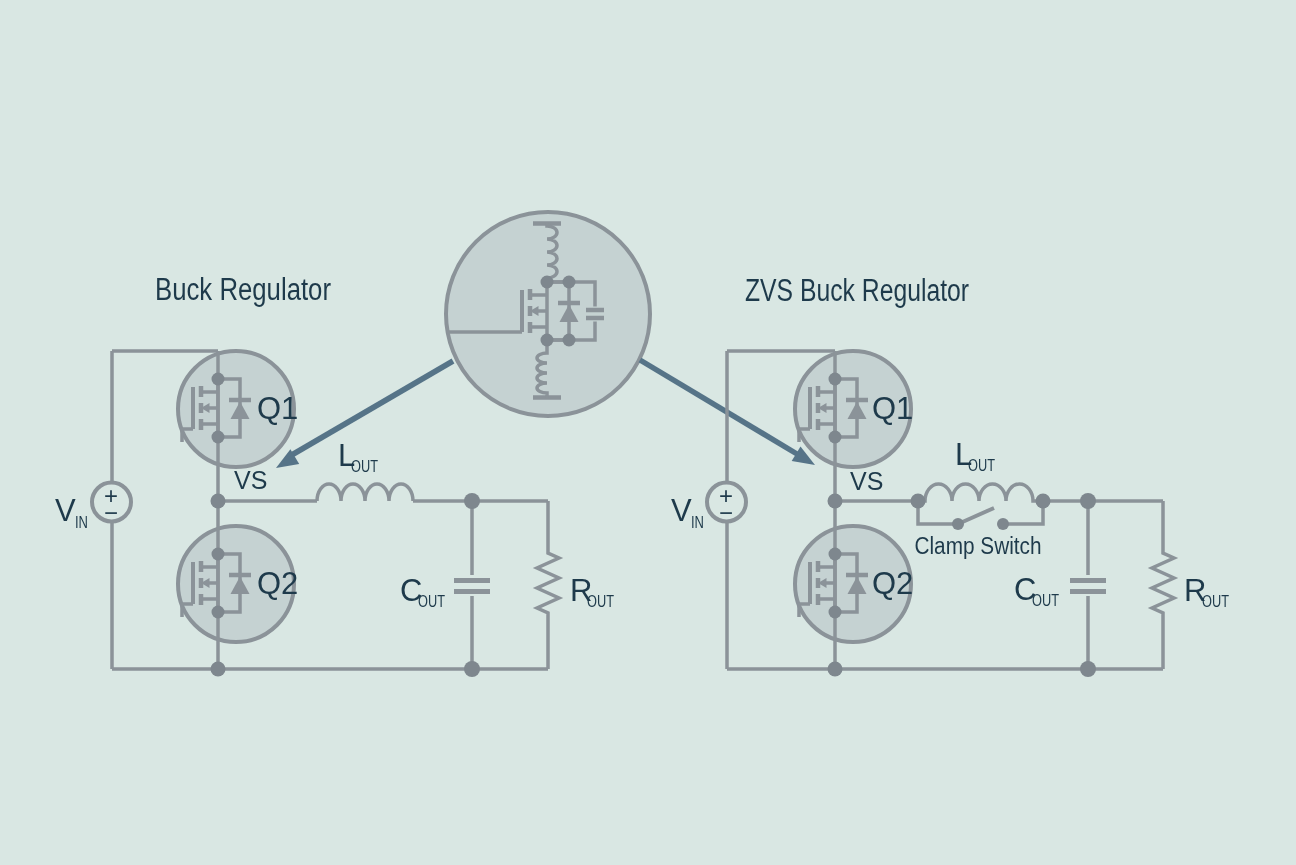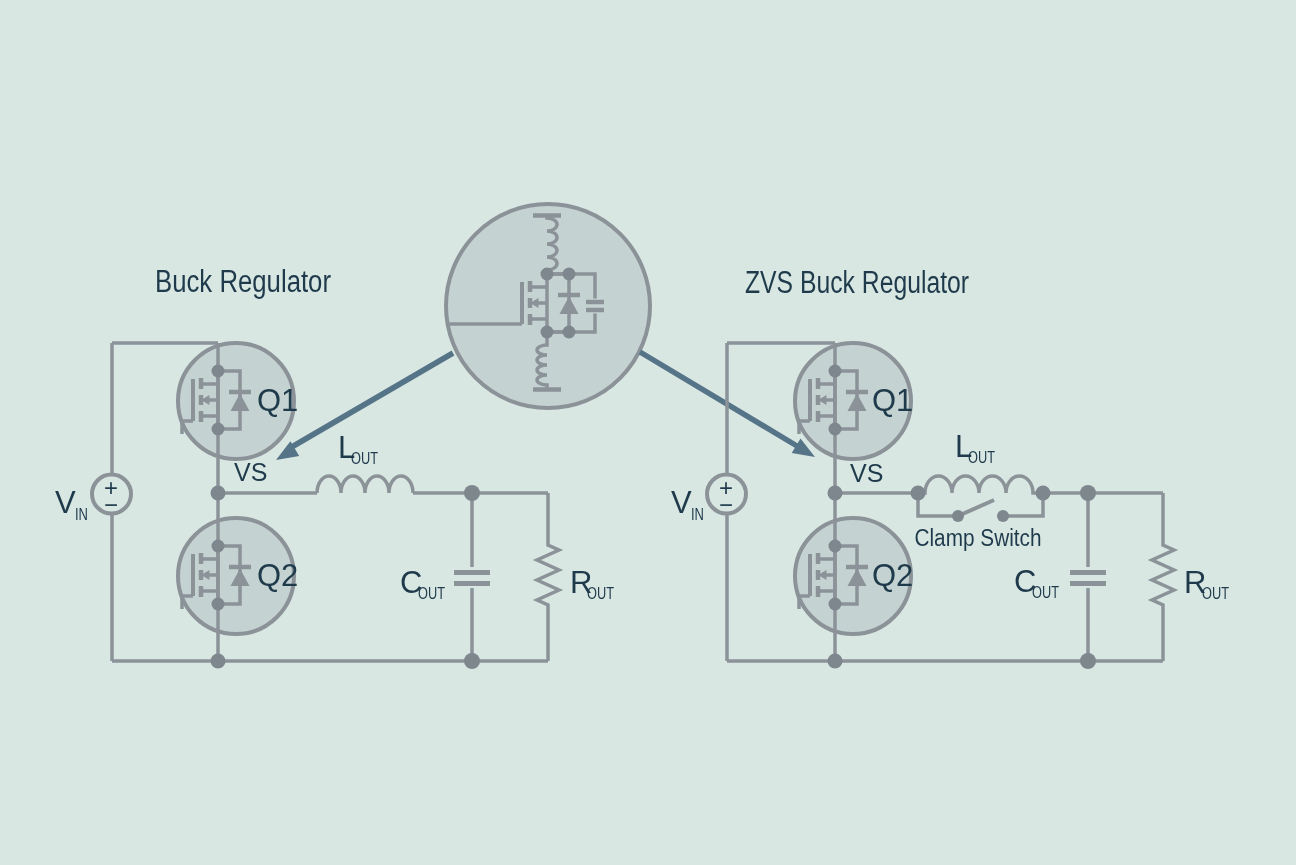--- a/index.html
+++ b/index.html
@@ -1,16 +1,16 @@
 <!DOCTYPE html>
 <html style="--background: #d9e7e3; --wire: #8b9399; --component_fill: #c5d2d2; --junction: #7e878e; --text: #1e3a4b; --arrow: #567488;"><head>
 <meta charset="utf-8">
 <style>
   html,body{margin:0;padding:0;background:#d9e7e3;}
-  .stage{position:relative;width:1296px;height:675px;background:var(--background,#d9e7e3);overflow:hidden;font-family:"Liberation Sans",sans-serif;}
+  .stage{position:relative;width:1296px;height:675px;background:var(--background,#d9e7e3);overflow:hidden;font-family:"Liberation Sans",sans-serif;margin-top:8px;}
   svg{position:absolute;left:0;top:0;}
   .w{fill:none;stroke:var(--wire,#8b9399);stroke-width:3.5;stroke-linecap:butt;stroke-linejoin:miter;}
   .w4{fill:none;stroke:var(--wire,#8b9399);stroke-width:4;}
   .w45{fill:none;stroke:var(--wire,#8b9399);stroke-width:4.5;}
   .w5{fill:none;stroke:var(--wire,#8b9399);stroke-width:5;}
   .fw{fill:var(--wire,#8b9399);stroke:none;}
   .comp{fill:var(--component_fill,#c5d2d2);stroke:var(--wire,#8b9399);stroke-width:4;}
   .srcc{fill:var(--background,#d9e7e3);stroke:var(--wire,#8b9399);stroke-width:4;}
   .dot{fill:var(--junction,#7e878e);stroke:none;}
   .arw{fill:none;stroke:var(--arrow,#567488);stroke-width:5.5;}

